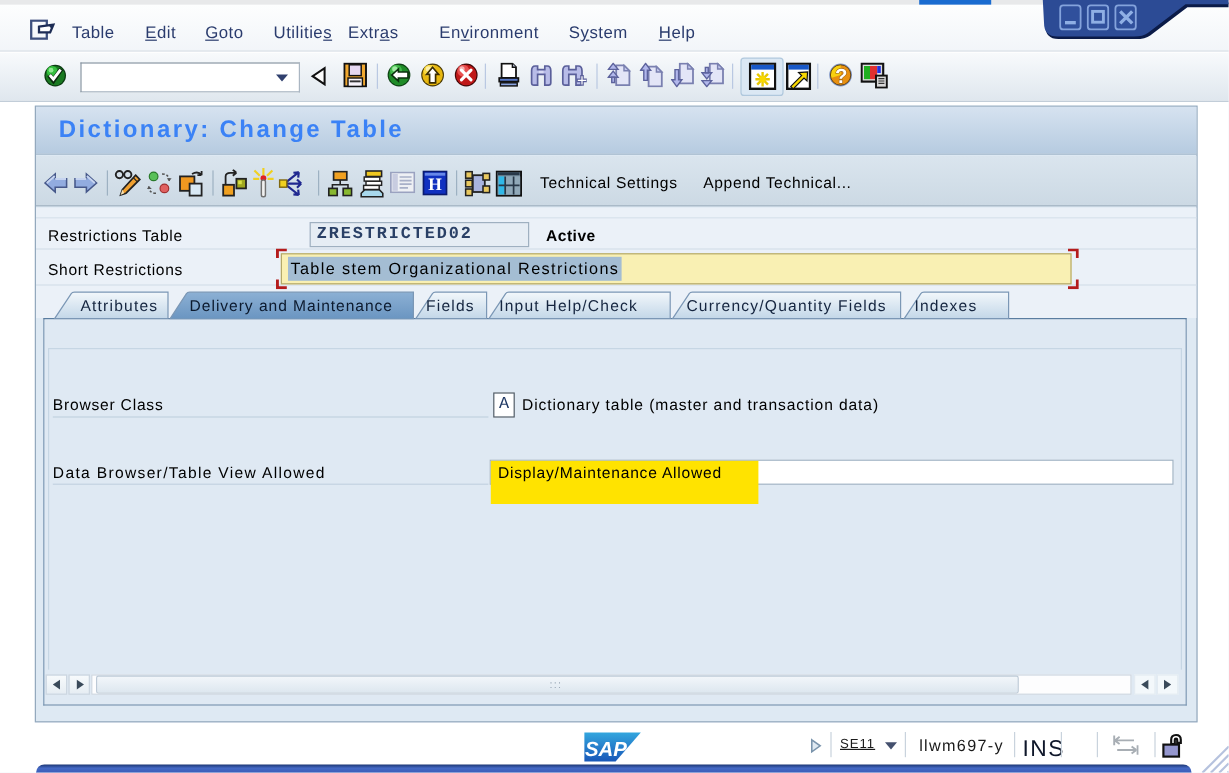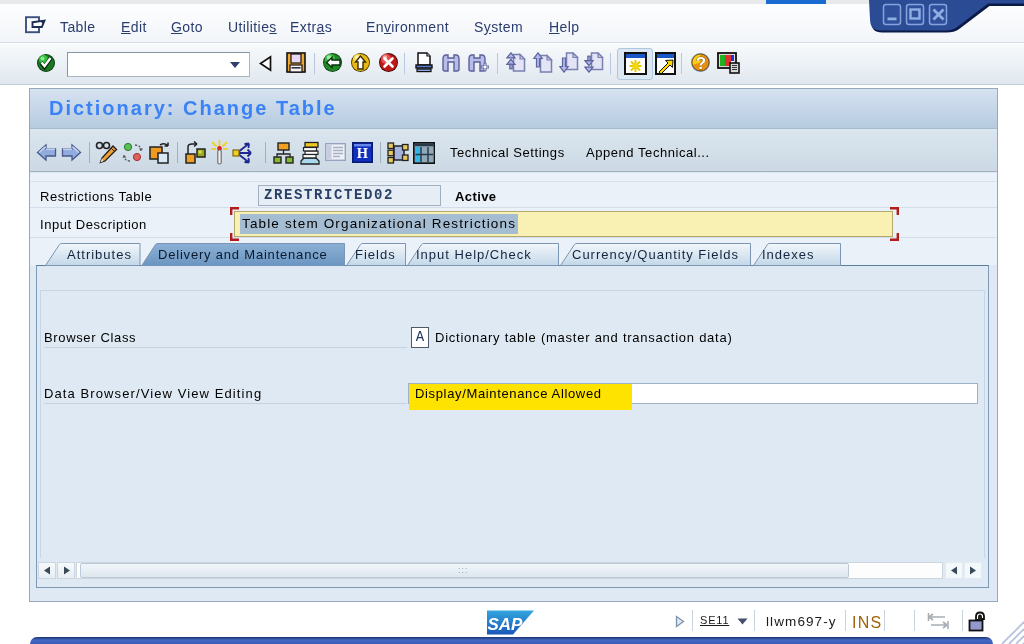--- a/index.html
+++ b/index.html
@@ -319,21 +319,21 @@
 <div class="lbl" style="left:450px;top:145px;">Technical Settings</div>
 <div class="lbl" style="left:586px;top:145px;">Append Technical...</div>
 
 <div class="abs" style="left:30px;top:181px;width:967px;height:1px;background:#d8e2ec;"></div>
 <div class="abs" style="left:30px;top:207px;width:967px;height:1px;background:#d4deea;"></div>
 <div class="abs" style="left:30px;top:237px;width:967px;height:1px;background:#d4deea;"></div>
 <div class="lbl" style="left:40px;top:189px;">Restrictions Table</div>
 <div class="abs" style="left:234px;top:185px;width:183px;height:21px;background:#e6edf4;border:1px solid #9fb0c0;font-family:'Liberation Mono',monospace;font-size:14px;font-weight:bold;color:#2a4066;line-height:19px;padding-left:5px;letter-spacing:1.6px;margin-left:24px;">ZRESTRICTED02</div>
 <div class="lbl" style="left:455px;top:189px;font-weight:bold;letter-spacing:0.4px;">Active</div>
 
-<div class="lbl" style="left:40px;top:217px;">Input Description</div>
+<div class="lbl" style="left:40px;top:217px;">Short Restrictions</div>
 <div class="abs" style="left:234px;top:211px;width:659px;height:26px;background:#f9f0b3;border:1px solid #b4a96a;"></div>
 <div class="abs" style="left:240px;top:214px;height:20px;background:#a4bdd3;font-size:13.5px;letter-spacing:1.15px;color:#000;line-height:20px;padding:0 2px;">Table stem Organizational Restrictions</div>
 
 <svg class="abs" style="left:230px;top:207px" width="11" height="34" viewBox="0 0 11 34">
   <path d="M1.2 8 L1.2 1.2 L9 1.2 M1.2 26 L1.2 32.8 L9 32.8" fill="none" stroke="#b41c1c" stroke-width="2.4"></path>
 </svg>
 <svg class="abs" style="left:888px;top:207px" width="11" height="34" viewBox="0 0 11 34">
   <path d="M9.8 8 L9.8 1.2 L2 1.2 M9.8 26 L9.8 32.8 L2 32.8" fill="none" stroke="#b41c1c" stroke-width="2.4"></path>
 </svg>
 
@@ -367,24 +367,24 @@
 </svg>
 
 <div class="abs" style="left:36px;top:265px;width:953px;height:323px;background:#dfe9f3;border:1px solid #7e99b4;border-top:1px solid #5a7da0;"></div>
 <div class="abs" style="left:40px;top:290px;width:945px;height:268px;border:1px solid #c6d6e4;border-bottom:none;"></div>
 
 <div class="lbl" style="left:44px;top:330px;letter-spacing:0.65px;">Browser Class</div>
 <div class="abs" style="left:44px;top:347px;width:363px;height:1px;background:#c2d2e0;"></div>
 <div class="abs" style="left:411px;top:327px;width:18px;height:21px;background:#fff;border:1px solid #4e5a66;font-family:'Liberation Mono',monospace;font-size:14px;color:#1f3864;text-align:center;line-height:19px;">A</div>
 <div class="lbl" style="left:435px;top:330px;letter-spacing:0.75px;">Dictionary table (master and transaction data)</div>
 
-<div class="lbl" style="left:44px;top:386px;letter-spacing:1.1px;">Data Browser/View View Editing</div>
+<div class="lbl" style="left:44px;top:386px;letter-spacing:1.1px;">Data Browser/Table View Allowed</div>
 <div class="abs" style="left:44px;top:403px;width:363px;height:1px;background:#c2d2e0;"></div>
 <div class="abs" style="left:408px;top:383px;width:570px;height:21px;background:#fff;border:1px solid #9fb2c4;"></div>
-<div class="abs" style="left:409px;top:384px;width:223px;height:26px;background:#ffe300;font-size:13px;letter-spacing:0.65px;color:#000;line-height:19px;padding-left:6px;">Display/Maintenance Allowed</div>
+<div class="abs" style="left:409px;top:384px;width:223px;height:36px;background:#ffe300;font-size:13px;letter-spacing:0.65px;color:#000;line-height:19px;padding-left:6px;">Display/Maintenance Allowed</div>
 
 <div id="hscroll">
   <div class="abs" style="left:76px;top:562px;width:867px;height:17px;background:#fdfdfe;border:1px solid #ccd6e0;"></div>
   <div class="abs" style="left:38px;top:562px;width:18px;height:17px;background:linear-gradient(#f7fafc,#e6edf3);border:1px solid #ccd6e0;"></div>
   <div class="abs" style="left:57px;top:562px;width:18px;height:17px;background:linear-gradient(#f7fafc,#e6edf3);border:1px solid #ccd6e0;"></div>
   <svg class="abs" style="left:43px;top:566px" width="8" height="9" viewBox="0 0 8 9">
       <path d="M7 0.5 L7 8.5 L1 4.5 Z" fill="#3a4a5a"></path>
     </svg>
   <svg class="abs" style="left:63px;top:566px" width="8" height="9" viewBox="0 0 8 9">
       <path d="M1 0.5 L1 8.5 L7 4.5 Z" fill="#3a4a5a"></path>
@@ -415,21 +415,21 @@
   </svg>
 
   <svg class="abs" style="left:675px;top:615px" width="10" height="13" viewBox="0 0 10 13">
     <path d="M1.5 1.5 L8.5 6.5 L1.5 11.5 Z" fill="#dfe9f2" stroke="#7a94ac" stroke-width="1.3"></path>
   </svg>
   <div class="abs" style="left:700px;top:614px;font-size:11px;letter-spacing:0.8px;color:#1a1a1a;text-decoration:underline;">SE11</div>
   <svg class="abs" style="left:737px;top:618px" width="11" height="7" viewBox="0 0 11 7">
       <path d="M0.5 0.5 L10.5 0.5 L5.5 6.5 Z" fill="#44506e"></path>
     </svg>
   <div class="abs" style="left:766px;top:614px;font-size:13.5px;letter-spacing:1.1px;color:#1a1a1a;">llwm697-y</div>
-  <div class="abs" style="left:852px;top:614px;font-size:16px;letter-spacing:1.3px;color:#a16207;">INS</div>
+  <div class="abs" style="left:852px;top:614px;font-size:19px;letter-spacing:1.3px;color:#0f172a;">INS</div>
   <div class="statsep" style="left:692px"></div>
   <div class="statsep" style="left:754px"></div>
   <div class="statsep" style="left:845px"></div>
   <div class="statsep" style="left:884px"></div>
   <div class="statsep" style="left:914px"></div>
   <div class="statsep" style="left:962px"></div>
 
   <svg class="abs" style="left:927px;top:612px" width="22" height="18" viewBox="0 0 22 18">
     <g stroke="#a8aeb4" stroke-width="1.6" fill="none">
       <path d="M1.5 1 L1.5 9"></path>

